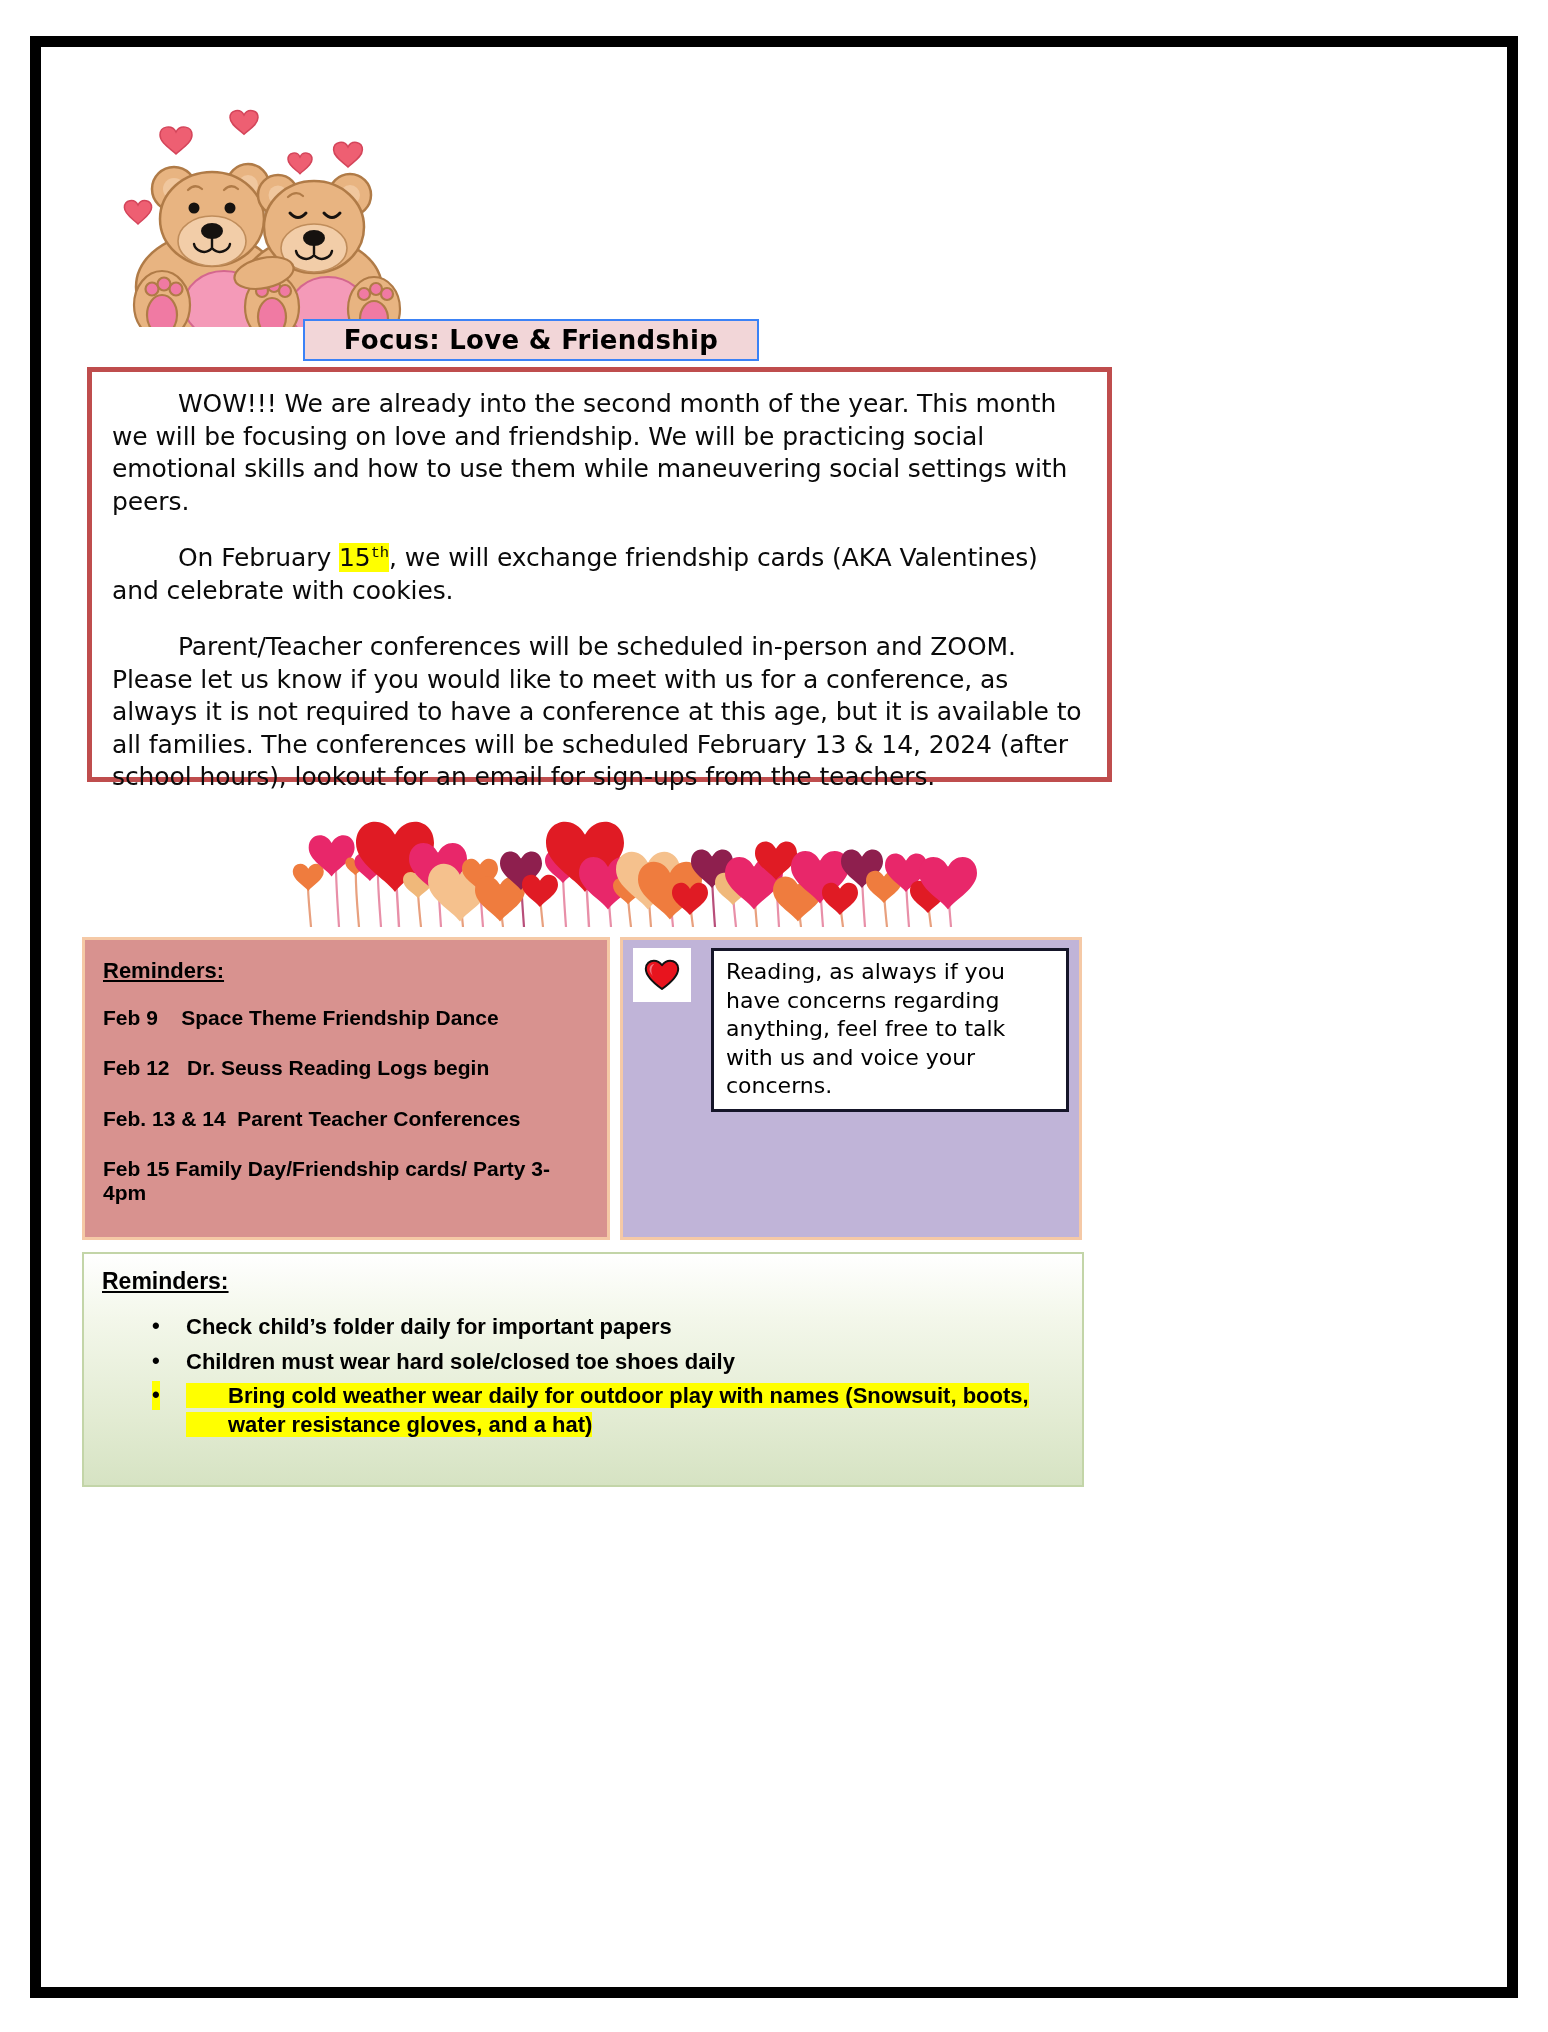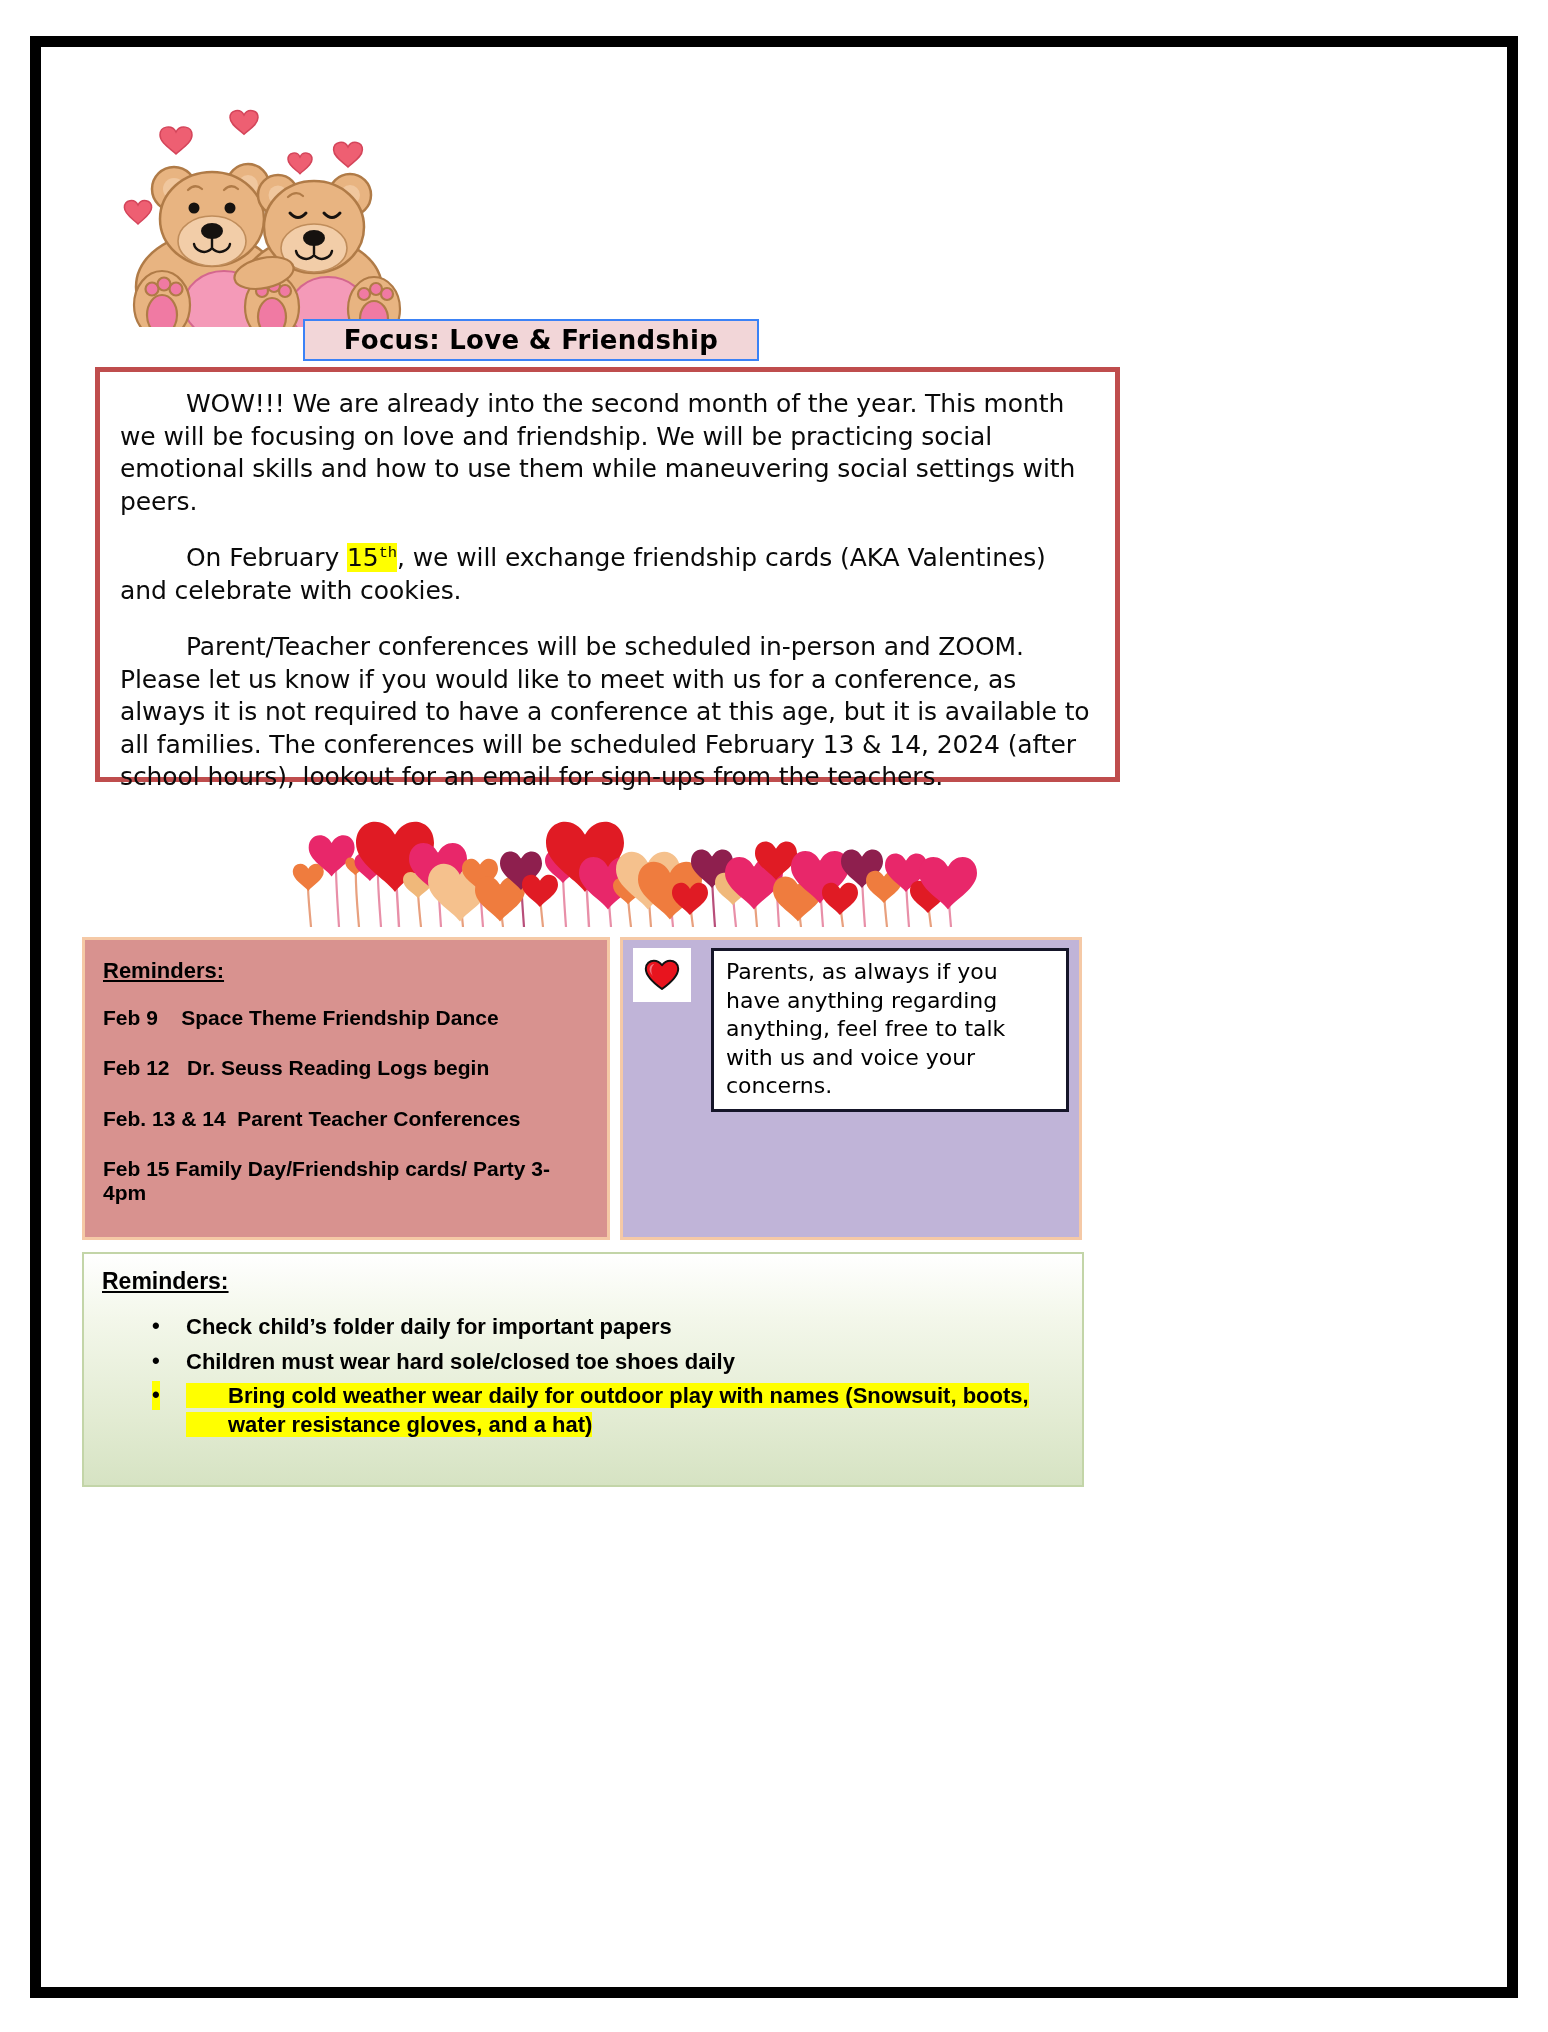--- a/index.html
+++ b/index.html
@@ -88,21 +88,21 @@
   .focus-bar span {
     font-size: 26px;
     font-weight: 700;
     color: #000000;
     letter-spacing: 0.3px;
   }
 
   
   .main-box {
     position: absolute;
-    left: 54px;
+    left: 46px;
     top: 320px;
     width: 1025px;
     height: 415px;
     background: #ffffff;
     border: 5px solid #bf4d4d;
     padding: 16px 20px 10px 20px;
   }
   .body-p {
     font-size: 25px;
     line-height: 1.30;
@@ -415,21 +415,21 @@
 
       <div class="notes-lav">
         <div class="note-row">
           <div class="heart-chip">
             <svg viewBox="0 0 40 36" width="36" height="33" aria-hidden="true">
               <path d="M20 33 C6 23 2 16 2 10.5 C2 5 6.5 1.5 11 1.5 C14.5 1.5 17.8 3.6 20 6.6 C22.2 3.6 25.5 1.5 29 1.5 C33.5 1.5 38 5 38 10.5 C38 16 34 23 20 33 Z" fill="#e8141e" stroke="#111111" stroke-width="2.2" stroke-linejoin="round"></path>
               <path d="M11.5 5 C8 5.6 6 8.2 6.2 11.4 C6.4 14 8 16.6 10 18.8 C7.6 14.6 7.2 9.4 11.5 5 Z" fill="#f2808c" opacity="0.9"></path>
             </svg>
           </div>
           <div class="note-box tall">
-            <div class="note-text">Parents, as always if you have anything regarding anything, feel free to talk with us and voice your concerns.</div>
+            <div class="note-text">Reading, as always if you have concerns regarding anything, feel free to talk with us and voice your concerns.</div>
           </div>
         </div>
       </div>
     </div>
 
     <div class="green-box">
       <div class="green-head">Reminders:</div>
       <ul class="bullets">
         <li><span class="txt">Check child’s folder daily for important papers</span></li>
         <li><span class="txt">Children must wear hard sole/closed toe shoes daily</span></li>

